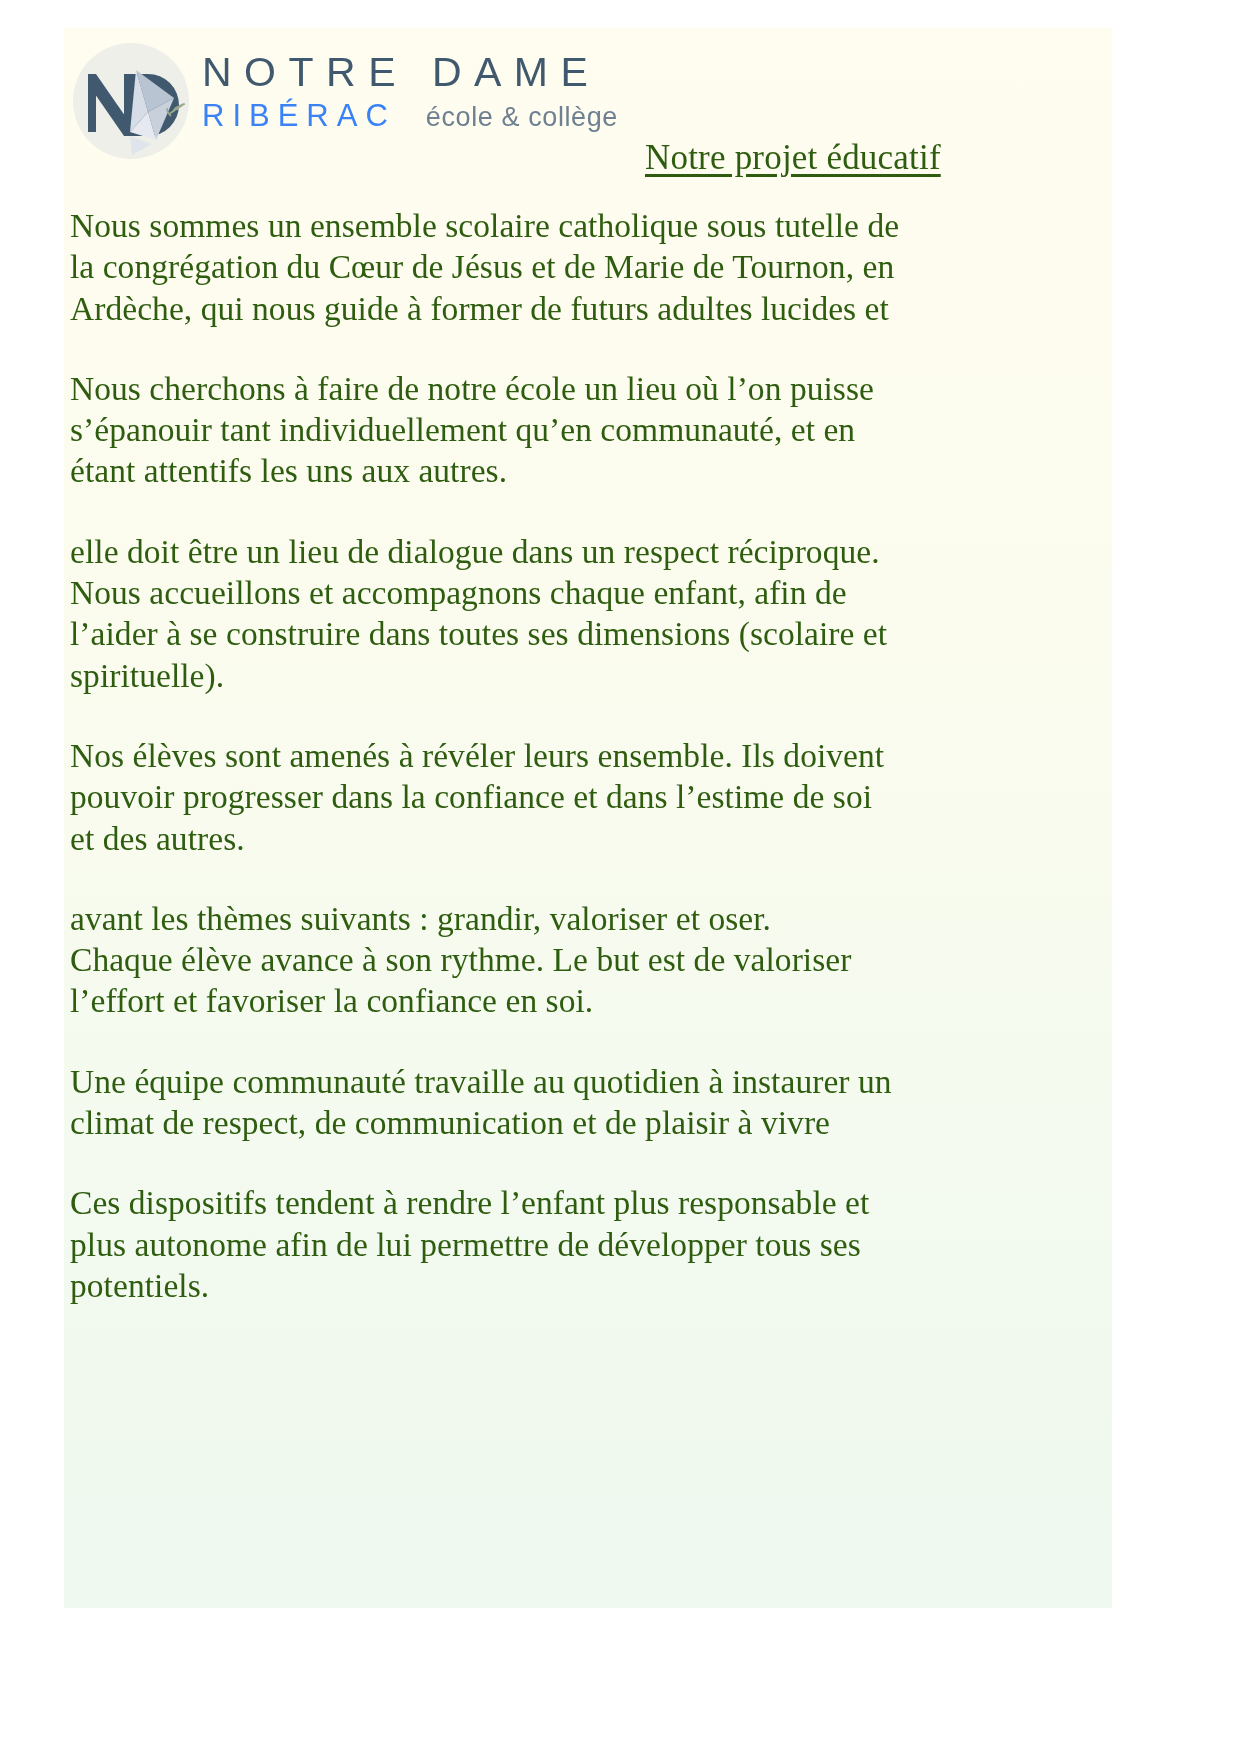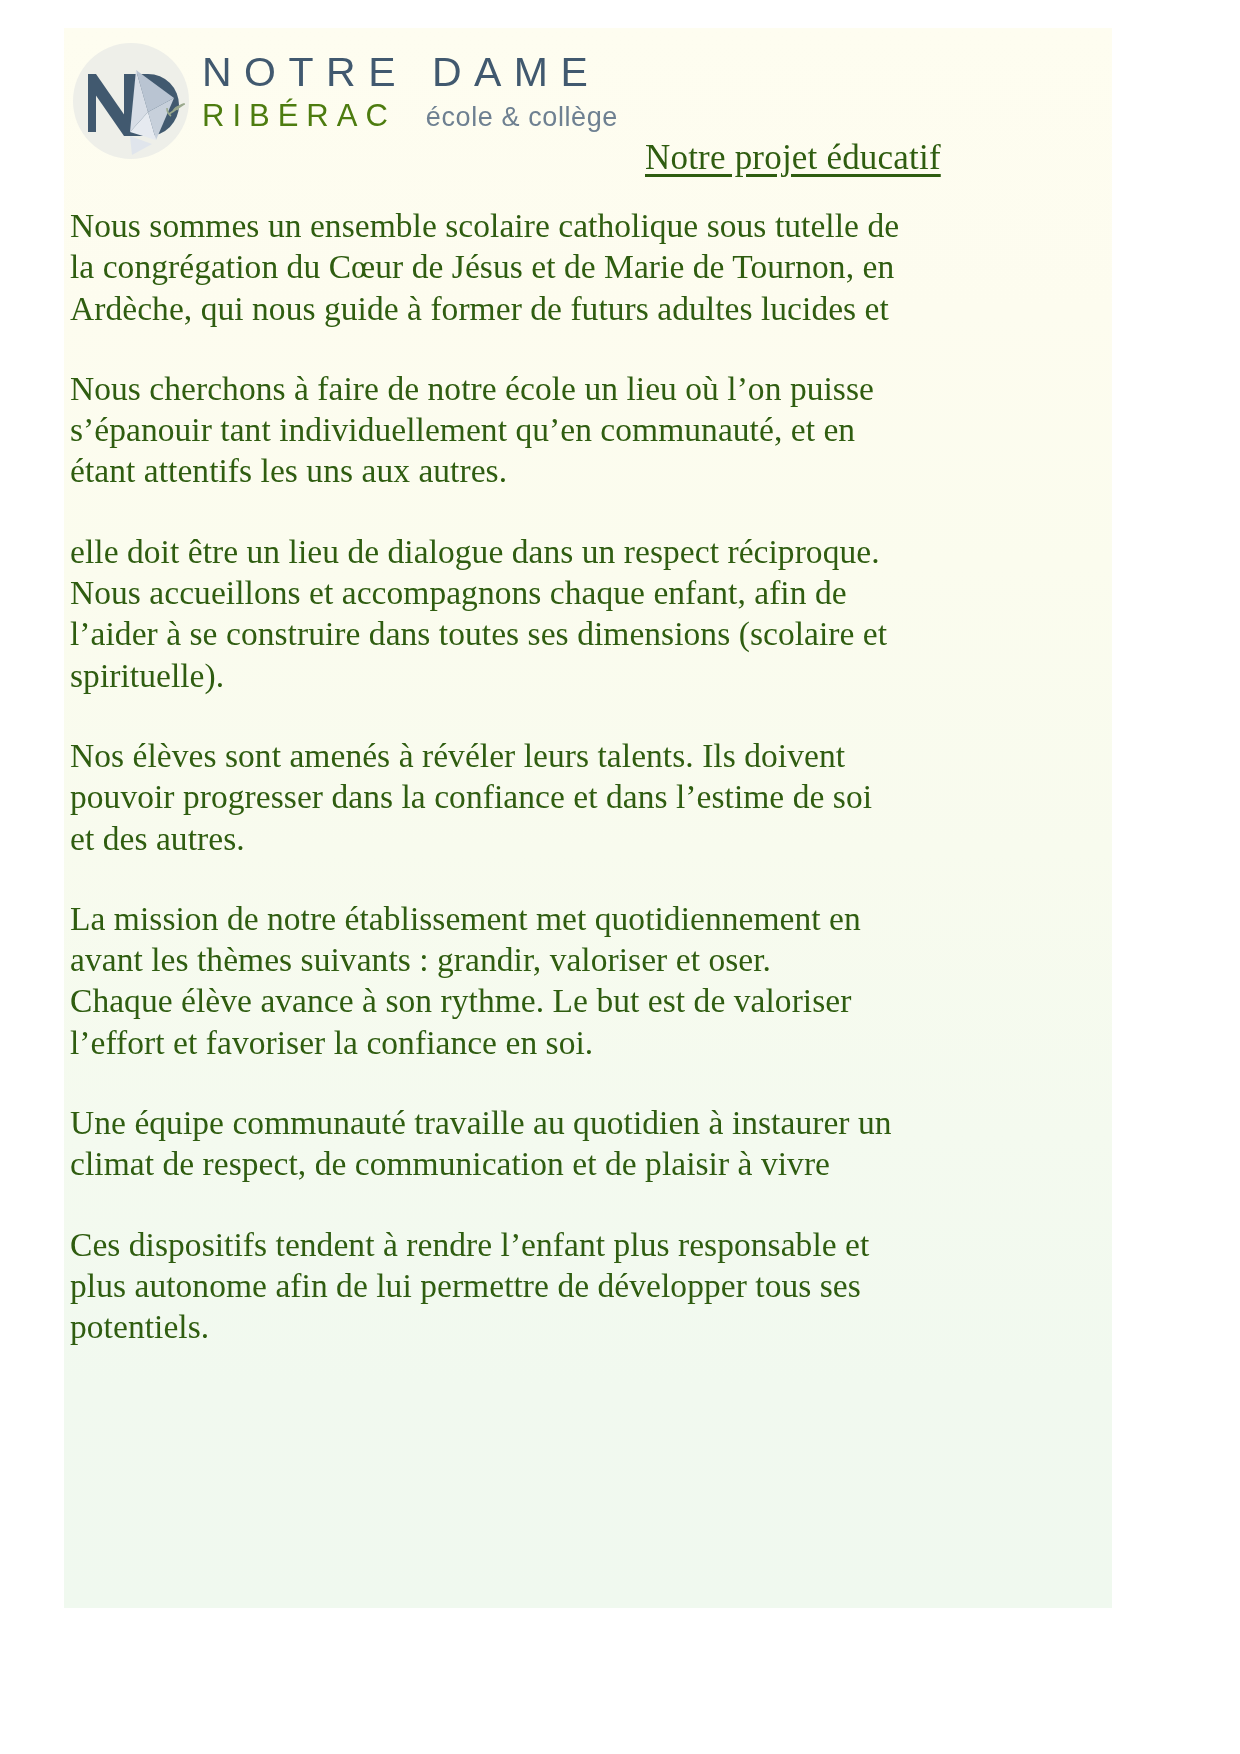--- a/index.html
+++ b/index.html
@@ -87,21 +87,21 @@
   .logo-line2 {
     margin-top: 7px;
     white-space: nowrap;
     line-height: 1;
   }
 
   .logo-riberac {
     font-family: "Liberation Sans", "DejaVu Sans", sans-serif;
     font-size: 31px;
     letter-spacing: 8px;
-    color: #4d7c0f;
+    color: #3b82f6;
     vertical-align: baseline;
   }
 
   .logo-tagline {
     font-family: "Liberation Sans", "DejaVu Sans", sans-serif;
     font-size: 27px;
     letter-spacing: 0.6px;
     color: #6e8091;
     margin-left: 30px;
     vertical-align: baseline;
@@ -203,27 +203,26 @@
     </p>
 
     <p class="para">
       <span class="ln">elle doit être un lieu de dialogue dans un respect réciproque.</span>
       <span class="ln">Nous accueillons et accompagnons chaque enfant, afin de</span>
       <span class="ln">l’aider à se construire dans toutes ses dimensions (scolaire et</span>
       <span class="ln">spirituelle).</span>
     </p>
 
     <p class="para">
-      <span class="ln">Nos élèves sont amenés à révéler leurs talents. Ils doivent</span>
+      <span class="ln">Nos élèves sont amenés à révéler leurs ensemble. Ils doivent</span>
       <span class="ln">pouvoir progresser dans la confiance et dans l’estime de soi</span>
       <span class="ln">et des autres.</span>
     </p>
 
     <p class="para">
-      <span class="ln">La mission de notre établissement met quotidiennement en</span>
       <span class="ln">avant les thèmes suivants : grandir, valoriser et oser.</span>
       <span class="ln">Chaque élève avance à son rythme. Le but est de valoriser</span>
       <span class="ln">l’effort et favoriser la confiance en soi.</span>
     </p>
 
     <p class="para">
       <span class="ln">Une équipe communauté travaille au quotidien à instaurer un</span>
       <span class="ln">climat de respect, de communication et de plaisir à vivre</span>
     </p>
 

